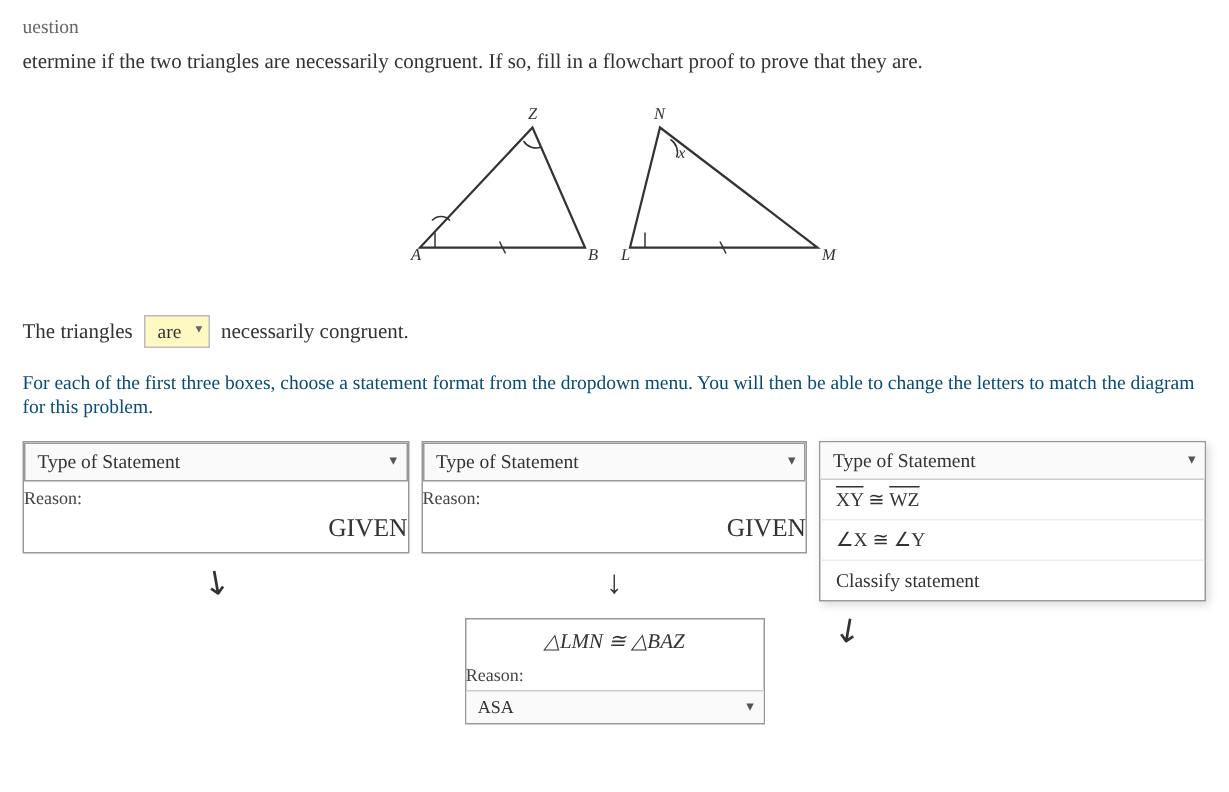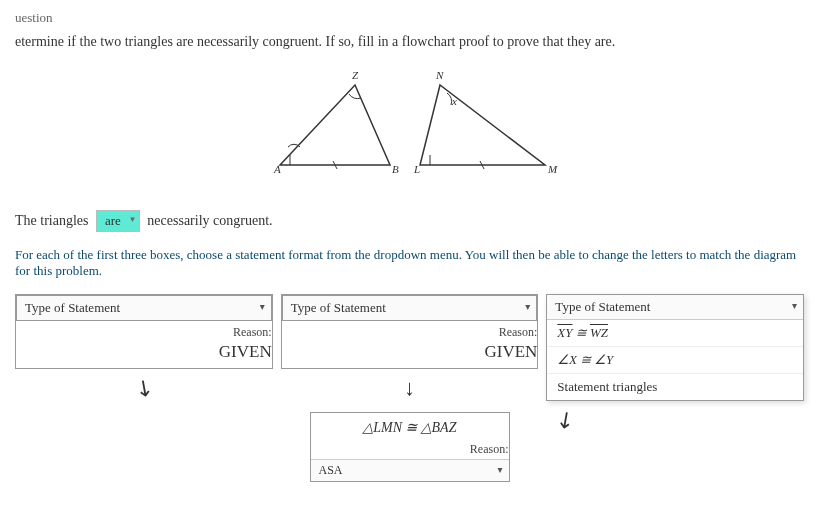--- a/index.html
+++ b/index.html
@@ -1,40 +1,40 @@
 <!DOCTYPE html>
 <html><head>
 <meta charset="utf-8">
 <style>
 body{margin:0;padding:10px 15px;font-family:Georgia,serif;color:#333;background:#fff;width:819px;box-sizing:border-box;filter:blur(0.3px)}
 .hdr{font-size:13px;color:#666;margin-bottom:8px}
 .instr{font-size:14px;color:#333;margin-bottom:15px}
 .diagram{text-align:center;margin:10px 0 25px}
 .sentence{font-size:14px;margin:15px 0}
-.sel{display:inline-block;border:1px solid #bbb;background:#5eead4;padding:2px 18px 2px 8px;font-size:13px;position:relative;margin:0 4px}
+.sel{display:inline-block;border:1px solid #bbb;background:#fef9c3;padding:2px 18px 2px 8px;font-size:13px;position:relative;margin:0 4px}
 .sel::after{content:"▾";position:absolute;right:4px;top:3px;font-size:9px;color:#666}
 .sub{font-size:13px;color:#0c4a6e;margin:10px 0 15px}
 .flow{display:flex;gap:8px;align-items:flex-start}
 .col{flex:1;display:flex;flex-direction:column;align-items:center}
 .box{border:1px solid #999;width:100%;box-sizing:border-box;background:#fff}
 .dd{border:1px solid #999;background:#fafafa;padding:4px 8px;font-size:13px;position:relative;text-align:left}
 .dd::after{content:"▾";position:absolute;right:6px;top:5px;font-size:10px;color:#555}
-.reason-lbl{text-align:right;font-size:12px;color:#444;padding:4px 0 2px}
+.reason-lbl{text-align:left;font-size:12px;color:#444;padding:4px 0 2px}
 .reason-val{text-align:right;font-size:17px;padding:0 0 6px}
 .reason-dd{border-top:1px solid #ccc;background:#fafafa;padding:3px 8px;font-size:12px;position:relative;text-align:left}
 .reason-dd::after{content:"▾";position:absolute;right:6px;top:4px;font-size:10px;color:#555}
 .arrow{font-size:22px;color:#333;margin:8px 0;line-height:1}
 .arrow-diag{transform:rotate(35deg)}
 .arrow-diag2{transform:rotate(-35deg)}
 .concl{width:200px;margin-top:5px}
 .stmt{text-align:center;font-size:14px;padding:6px 0 2px;font-style:italic}
 .menu{border:1px solid #999;background:#fff;box-shadow:2px 2px 6px rgba(0,0,0,.15);width:100%;box-sizing:border-box}
 .menu-hdr{padding:4px 8px;font-size:13px;background:#fafafa;border-bottom:1px solid #ccc;position:relative}
 .menu-hdr::after{content:"▾";position:absolute;right:6px;top:5px;font-size:10px;color:#555}
-.menu-item{padding:5px 10px;font-size:13px;border-bottom:1px solid #eee;font-style:italic}
+.menu-item{padding:5px 10px;font-size:13px;border-bottom:1px solid #eee;}
 .menu-item:last-child{border-bottom:none;font-style:normal}
 .ol{text-decoration:overline}
 svg{display:block;margin:0 auto}
 </style>
 </head>
 <body>
 
 <div class="hdr">uestion</div>
 <div class="instr">etermine if the two triangles are necessarily congruent. If so, fill in a flowchart proof to prove that they are.</div>
 
@@ -97,18 +97,18 @@
     </div>
   </div>
 
   <div class="col">
     <div class="menu">
       <div class="menu-hdr">Type of Statement</div>
       <div class="menu-item">
         <span class="ol">XY</span> ≅ <span class="ol">WZ</span>
       </div>
       <div class="menu-item">∠X ≅ ∠Y</div>
-      <div class="menu-item">Statement triangles</div>
+      <div class="menu-item">Classify statement</div>
     </div>
     <div class="arrow arrow-diag2" style="align-self:flex-start;margin-left:10px">↙</div>
   </div>
 
 </div>
 
 </body></html>

